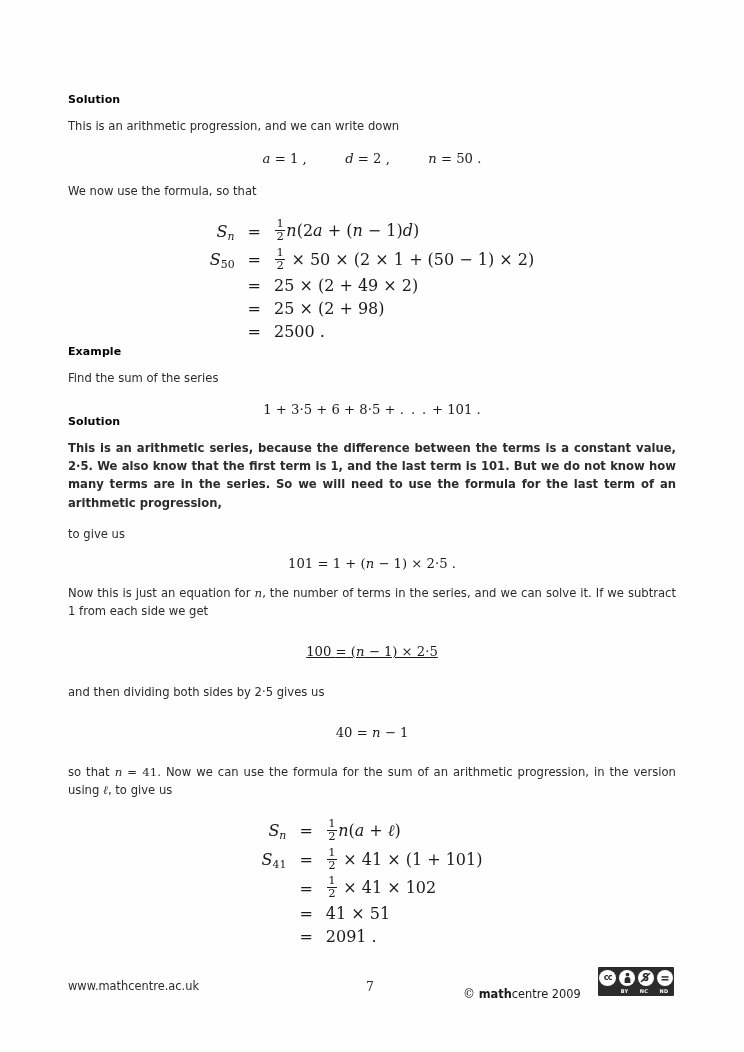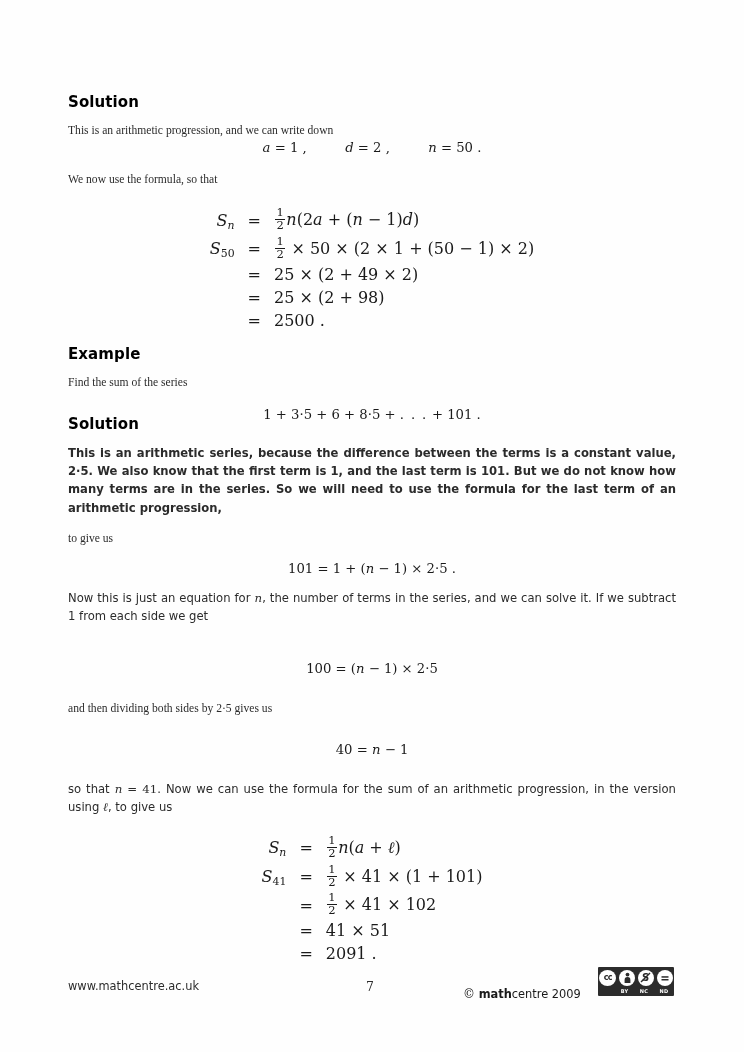--- a/index.html
+++ b/index.html
@@ -20,34 +20,34 @@
     left: 68px;
     top: 0;
     width: 608px;
     height: 1052px;
   }
 
   
   .heading {
     font-family: "DejaVu Sans", sans-serif;
     font-weight: bold;
-    font-size: 15px;
+    font-size: 11px;
     letter-spacing: .1px;
     color: #000;
   }
 
   
   .para {
     font-family: "DejaVu Sans", sans-serif;
     font-size: 11.6px;
     line-height: 18.2px;
     text-align: justify;
     color: #2b2b2b;
   }
-  .para.nojust { text-align: left; font-family: Liberation Serif, serif; }
+  .para.nojust { text-align: left; }
 
   
   .math {
     font-family: "DejaVu Serif", serif;
     color: #1a1a1a;
   }
   .mi { font-style: italic; }
   .mn { font-style: normal; }
   .op { font-style: normal; }
   sub {
@@ -201,21 +201,21 @@
 <body>
 
 <div class="page">
 
   <div style="position:absolute; left:0; top:93px; width:608px;">
 
     <div class="heading">Solution</div>
 
     <div class="para nojust" style="margin-top:11px;">This is an arithmetic progression, and we can write down</div>
 
-    <div class="display" style="">
+    <div class="display" style="margin-top:16px;">
       <span class="math"><span class="mi">a</span> <span class="op">=</span> <span class="mn">1</span> ,</span>
       <span style="display:inline-block;width:30px;"></span>
       <span class="math"><span class="mi">d</span> <span class="op">=</span> <span class="mn">2</span> ,</span>
       <span style="display:inline-block;width:30px;"></span>
       <span class="math"><span class="mi">n</span> <span class="op">=</span> <span class="mn">50</span> .</span>
     </div>
 
     <div class="para nojust" style="margin-top:16px;">We now use the formula, so that</div>
 
     <div style="margin-top:16px;">
@@ -270,21 +270,21 @@
     <div class="para nojust" style="margin-top:13px;">to give us</div>
 
     <div class="display" style="margin-top:13px;">
       <span class="math">101 <span class="op">=</span> 1 + (<span class="mi">n</span> − 1) × 2·5 .</span>
     </div>
 
     <div class="para" style="margin-top:13px;">
       <span>Now this is just an equation for </span><span class="inline-math mi">n</span><span>, the number of terms in the series, and we can solve it. If we subtract 1 from each side we get</span>
     </div>
 
-    <div class="display" style="margin-top:36px;">
+    <div class="display" style="margin-top:24px;text-decoration:underline;">
       <span class="math">100 <span class="op">=</span> (<span class="mi">n</span> − 1) × 2·5</span>
     </div>
 
     <div class="para nojust" style="margin-top:24px;">and then dividing both sides by 2·5 gives us</div>
 
     <div class="display" style="margin-top:23px;">
       <span class="math">40 <span class="op">=</span> <span class="mi">n</span> − 1</span>
     </div>
 
     <div class="para" style="margin-top:23px;">

